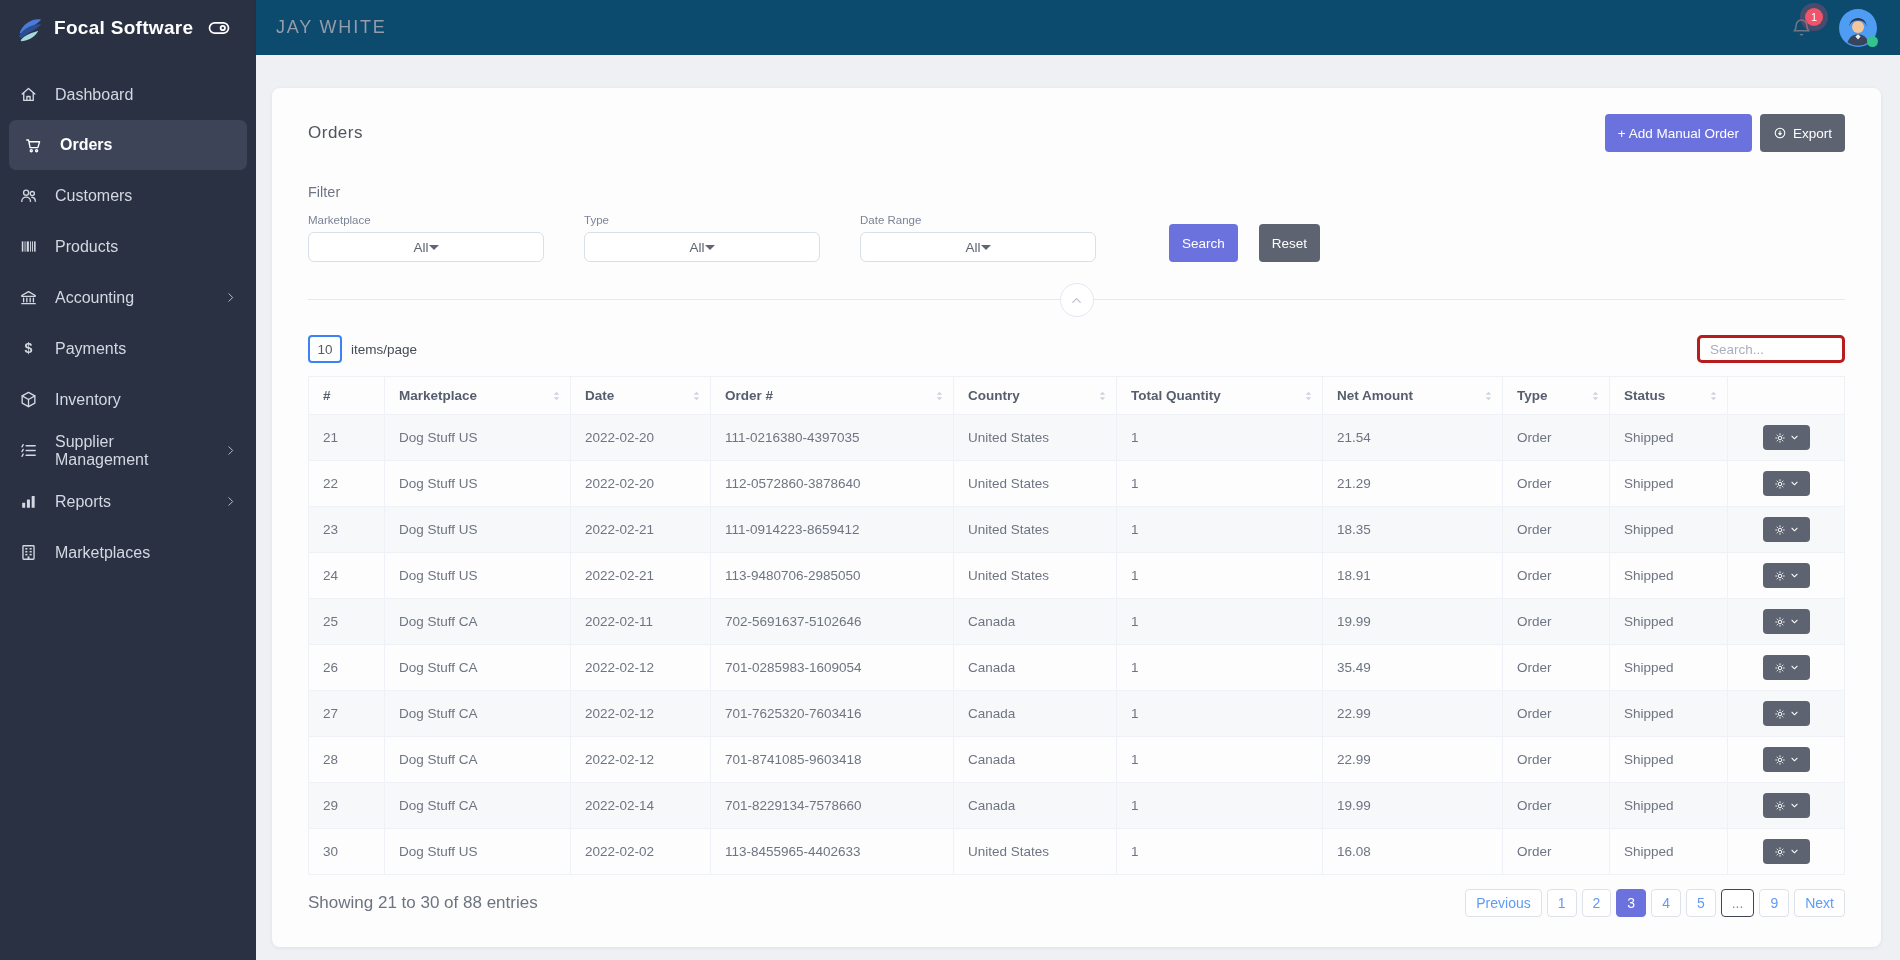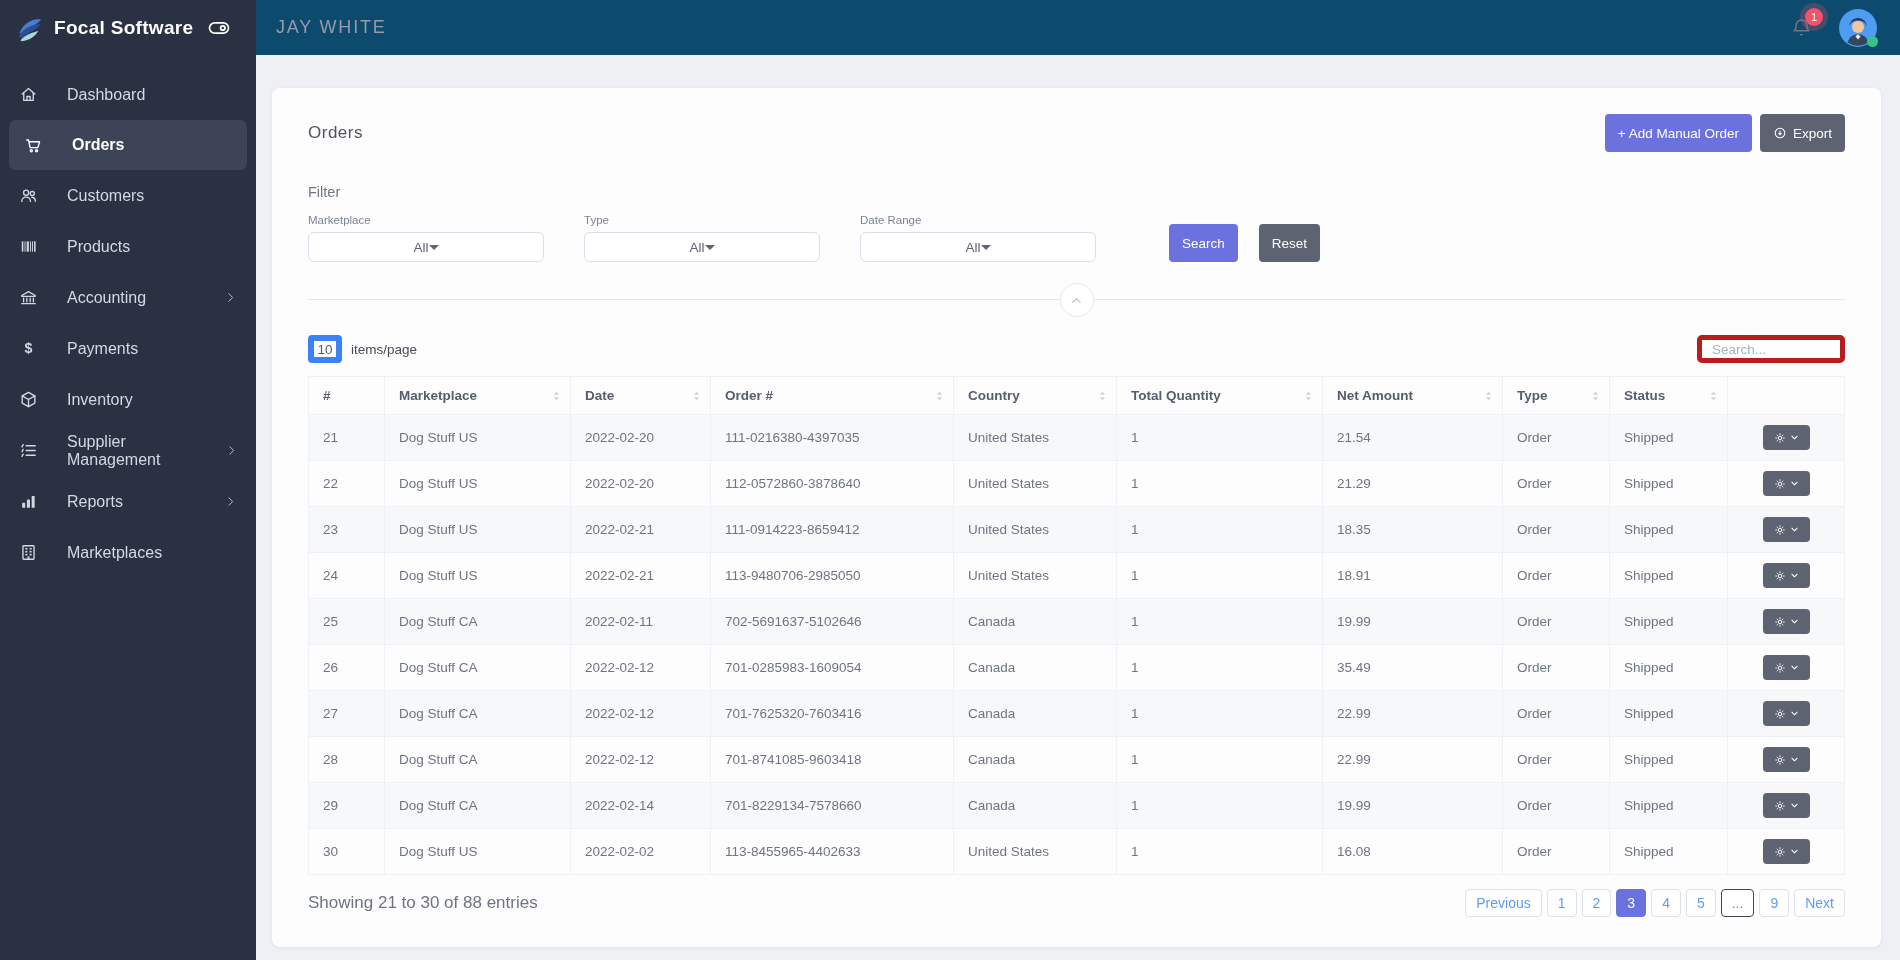--- a/index.html
+++ b/index.html
@@ -8,21 +8,21 @@
     font-family: "Liberation Sans", "DejaVu Sans", sans-serif;
     background:#eef0f4; display:flex; color:#555;
   }
   
   .sidebar { width:256px; flex-shrink:0; background:var(--sidebar-bg,#2a3142); height:960px; display:flex; flex-direction:column; }
   .logo-bar { height:55px; display:flex; align-items:center; padding:16px 14px; gap:10px; flex-shrink:0; }
   .logo-mark { width:30px; height:30px; display:flex; align-items:center; }
   .logo-text { font-size:19px; font-weight:700; color:#fff; letter-spacing:.3px; white-space:nowrap; }
   .sidebar-toggle { margin-left:4px; color:#fff; width:24px; height:18px; display:flex; align-items:center; cursor:pointer; }
   .nav { padding-top:14px; }
-  .nav-item { height:51px; display:flex; align-items:center; padding:0 18px; gap:28px; font-size:16px; color:#d3d8e2; cursor:pointer; }
+  .nav-item { height:51px; display:flex; align-items:center; padding:0 18px; gap:16px; font-size:16px; color:#d3d8e2; cursor:pointer; }
   .nav-item.active { background:var(--sidebar-active-bg,#3d4457); border-radius:7px; margin:0 9px; padding:0 14px; height:50px; font-weight:700; color:#fff; }
   .nav-icon { width:21px; height:21px; display:flex; align-items:center; justify-content:center; flex-shrink:0; }
   .nav-icon svg { width:19px; height:19px; }
   .nav-chev { margin-left:auto; width:14px; height:14px; color:#c3c9d4; display:flex; align-items:center; }
   .nav-chev svg { width:13px; height:13px; }
   
   .main { flex:1; display:flex; flex-direction:column; height:960px; }
   .topbar { height:55px; flex-shrink:0; background:#0c4a6e; display:flex; align-items:center; padding:0 24px 0 20px; box-shadow:0 1px 3px rgba(20,30,50,.05); }
   .user-name { font-size:18px; letter-spacing:1.8px; color:#959cab; font-weight:400; }
   .top-actions { margin-left:auto; display:flex; align-items:center; gap:26px; }
@@ -50,23 +50,23 @@
   .select { height:30px; border:1px solid #d9dfe9; border-radius:6px; background:#fff; display:flex; align-items:center; justify-content:center; padding:0 14px; font-size:13.5px; color:#5f6572; cursor:pointer; }
   .caret { width:0; height:0; border-left:5px solid transparent; border-right:5px solid transparent; border-top:5px solid #5f6572; }
   .filter-btns { display:flex; gap:21px; margin-left:33px; }
   
   .collapse-divider { margin-top:37px; border-top:1px solid #e2e9f3; position:relative; }
   .collapse-circle { position:absolute; left:50%; top:-17px; transform:translateX(-50%); width:34px; height:34px; border-radius:50%; background:#fff; border:1px solid #e2e9f3; display:flex; align-items:center; justify-content:center; color:#b9c0cc; cursor:pointer; }
   .collapse-circle svg { width:15px; height:15px; }
   
   .table-controls { margin-top:35px; display:flex; justify-content:space-between; align-items:center; }
   .items-left { display:flex; align-items:center; }
-  .items-input { width:34px; height:28px; border:6px solid #3b82f6; border-radius:4px; text-align:center; font-size:13.5px; color:#555b66; margin-right:9px; font-family:inherit; }
+  .items-input { width:34px; height:28px; border:2px solid #3b82f6; border-radius:4px; text-align:center; font-size:13.5px; color:#555b66; margin-right:9px; font-family:inherit; }
   .items-label { font-size:13.5px; color:#454b55; }
-  .table-search { width:148px; height:28px; border:5px solid #b91c1c; border-radius:5px; padding:0 10px; font-size:13.5px; color:#555; font-family:inherit; }
+  .table-search { width:148px; height:28px; border:3px solid #b91c1c; border-radius:5px; padding:0 10px; font-size:13.5px; color:#555; font-family:inherit; }
   .table-search::placeholder { color:#a8b0bf; }
   
   table { margin-top:13px; width:100%; border-collapse:collapse; table-layout:fixed; }
   th { border:1px solid #eef1f6; background:#fdfdfe; height:38px; font-size:13.5px; font-weight:700; color:#565d6d; text-align:left; padding:0 14px; position:relative; }
   th .sort { position:absolute; right:7px; top:50%; transform:translateY(-50%); width:13px; height:13px; }
   td { border:1px solid #eef1f6; height:46px; font-size:13.5px; color:#6e7582; padding:0 14px; overflow:hidden; white-space:nowrap; }
   tbody tr:nth-child(odd) td { background:#f7f8fa; }
   td.action-cell { text-align:center; padding:0; }
   .gear-btn { background:var(--slate,#5d6370); border:none; border-radius:4px; width:47px; height:25px; display:inline-flex; align-items:center; justify-content:center; gap:4px; color:#fff; cursor:pointer; }
   .gear-btn svg.g { width:12px; height:12px; }

